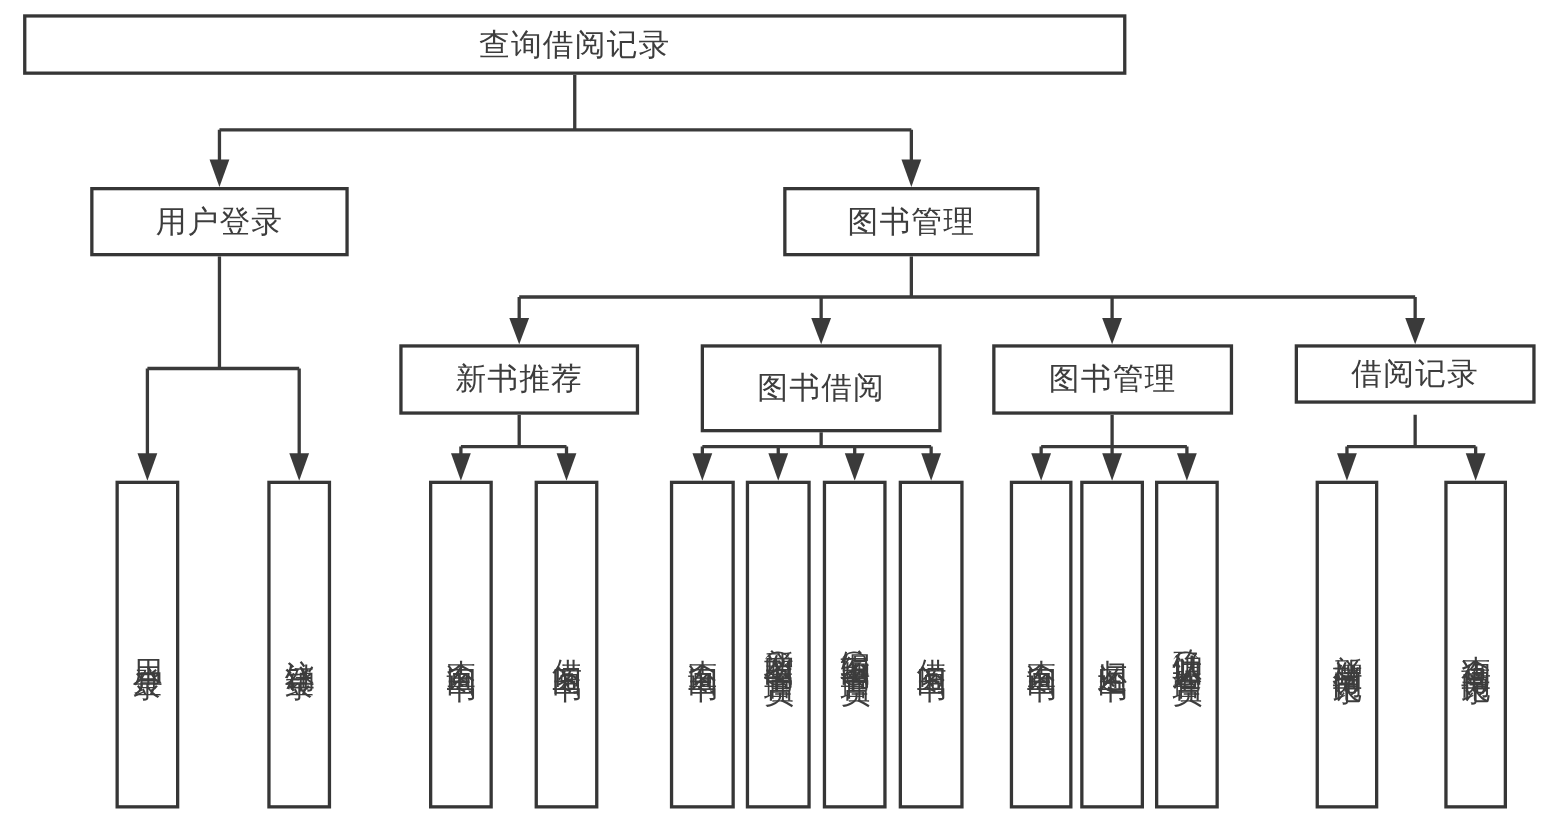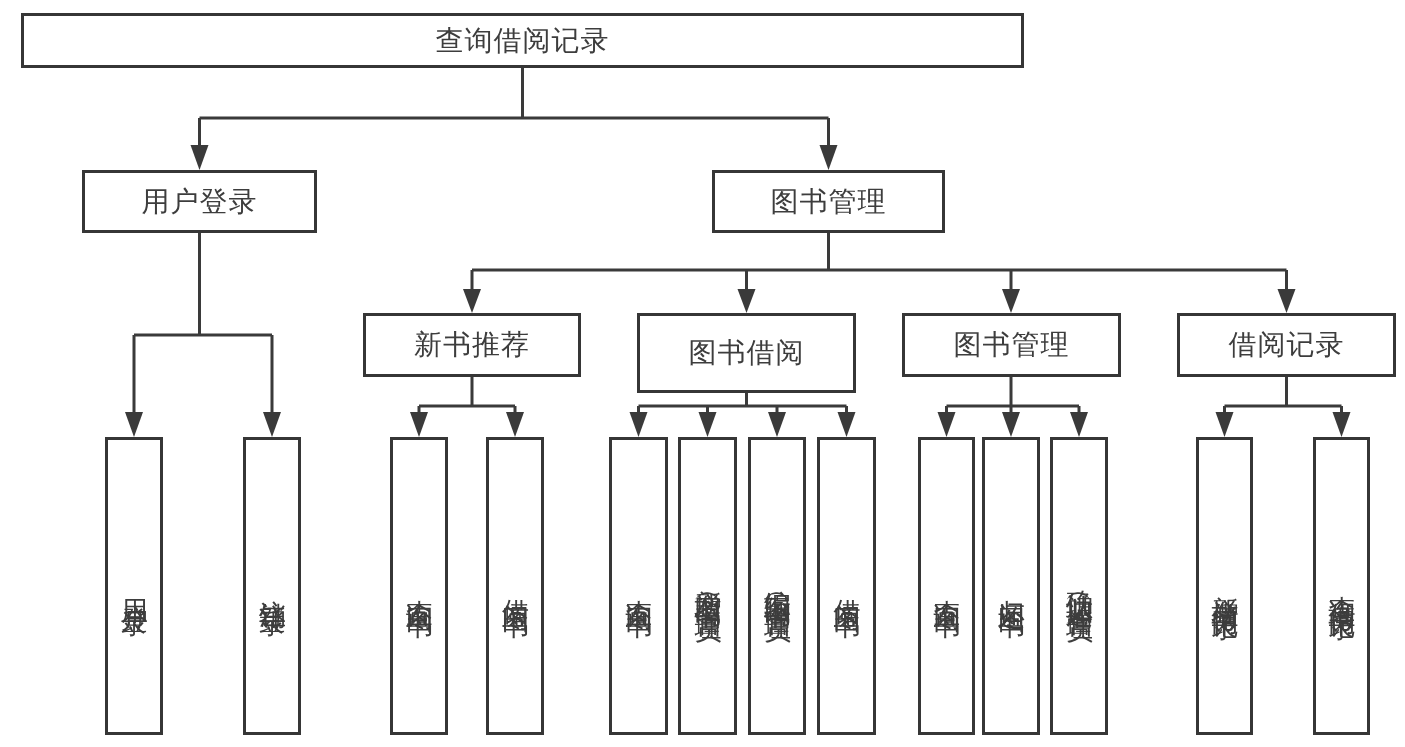--- a/index.html
+++ b/index.html
@@ -109,21 +109,21 @@
 
   <div class="node" style="left:712px; top:170px; width:233px; height:63px;">
     <span class="hlabel">图书管理</span>
   </div>
   <div class="node" style="left:637px; top:313px; width:219px; height:80px;">
     <span class="hlabel">图书借阅</span>
   </div>
   <div class="node" style="left:902px; top:313px; width:219px; height:64px;">
     <span class="hlabel">图书管理</span>
   </div>
-  <div class="node" style="left:1177px; top:313px; width:219px; height:64px;">
+  <div class="node" style="left:1177px; top:313px; width:219px; height:54px;">
     <span class="hlabel">借阅记录</span>
   </div>
 
   <div class="node" style="left:105px; top:437px; width:58px; height:298px;">
     <span class="vlabel">用户登录</span>
   </div>
   <div class="node" style="left:243px; top:437px; width:58px; height:298px;">
     <span class="vlabel">注销登录</span>
   </div>
 

